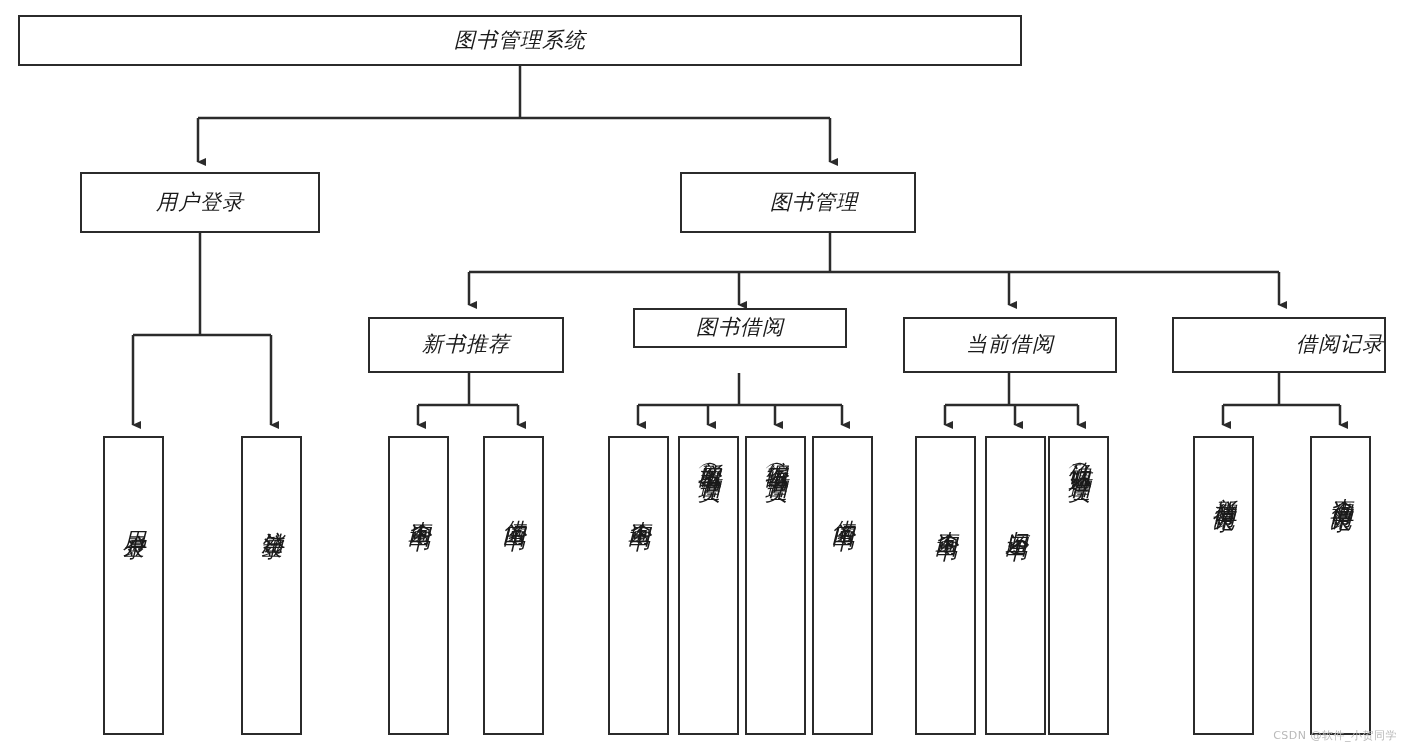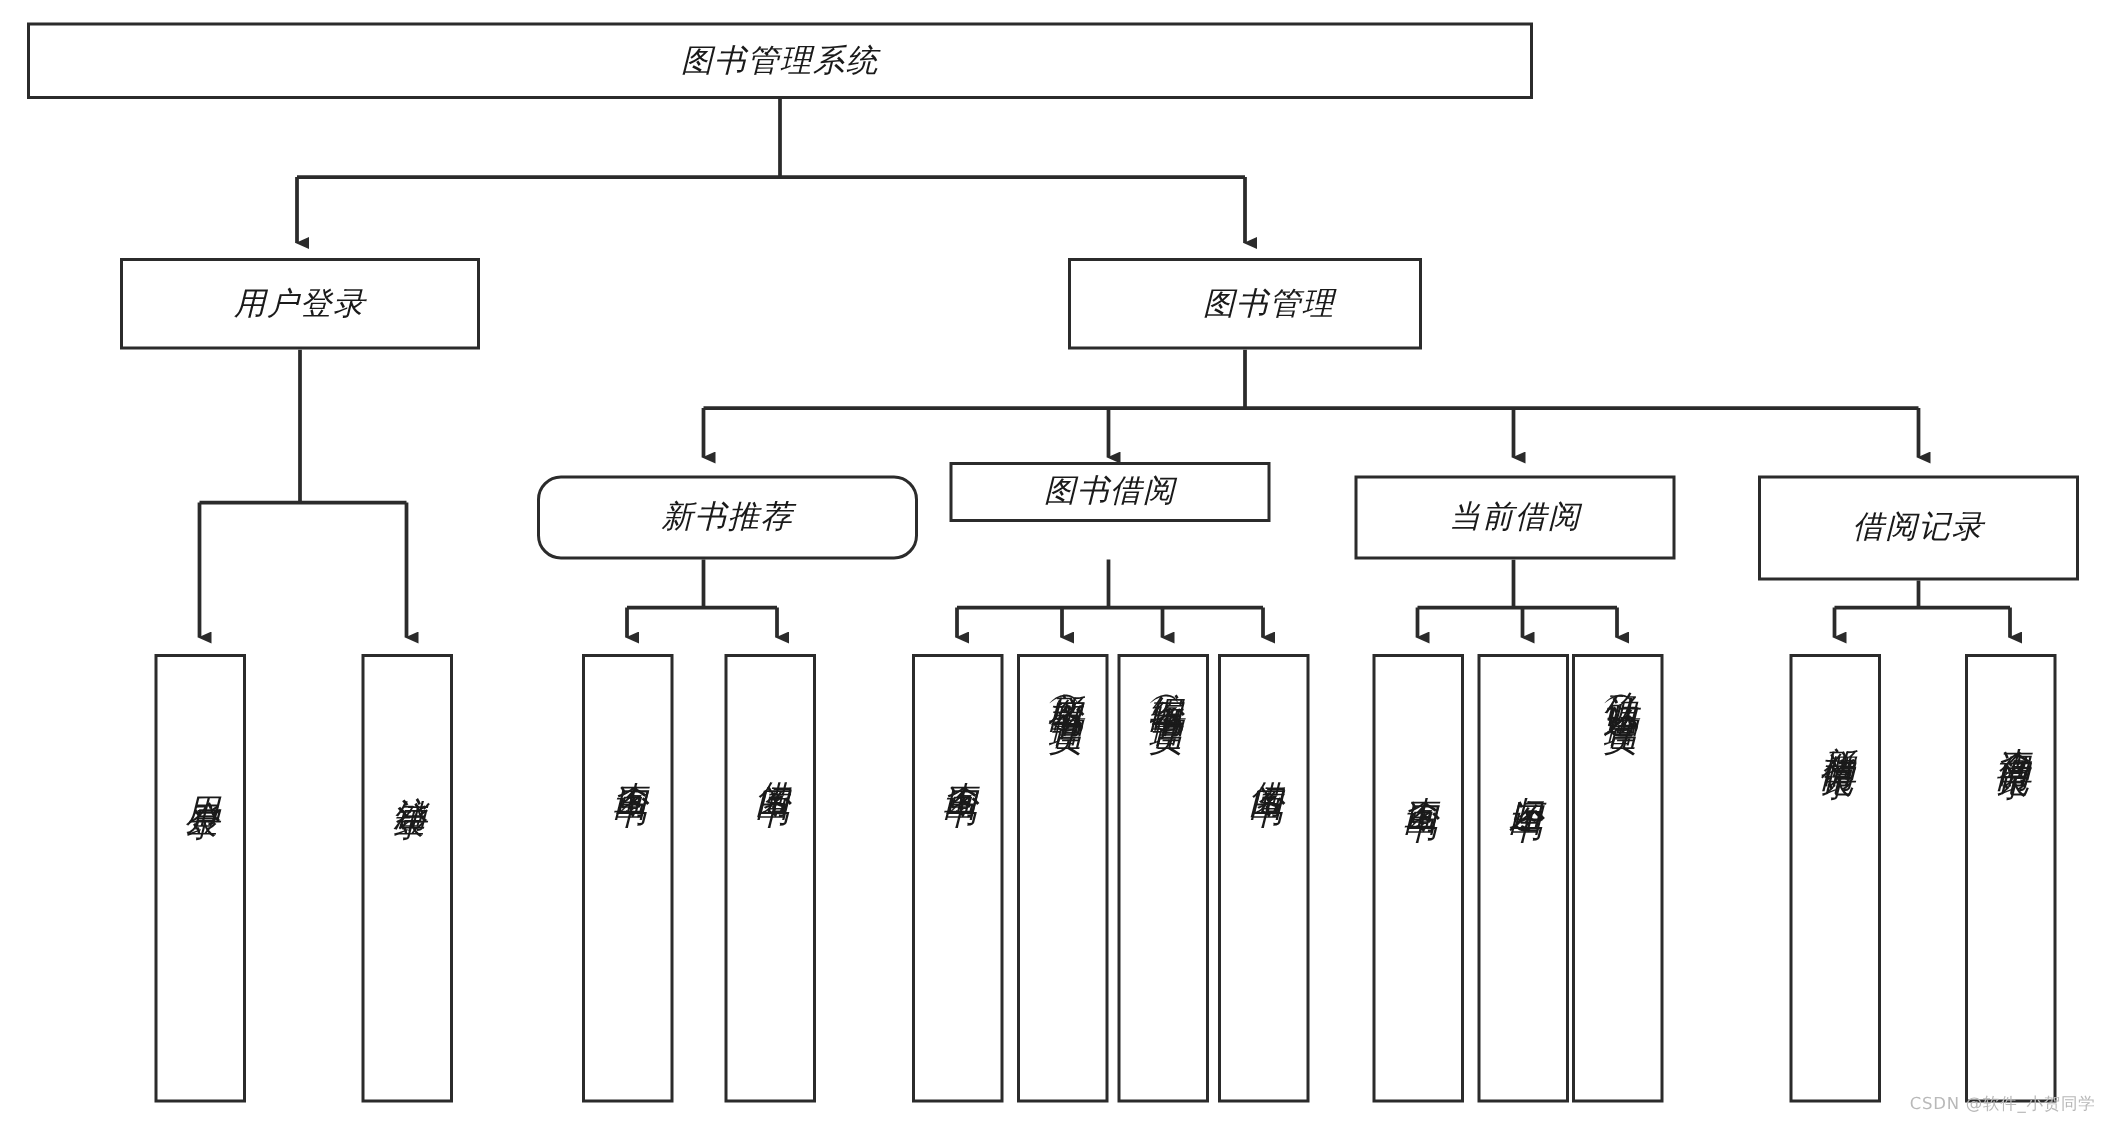--- a/index.html
+++ b/index.html
@@ -126,34 +126,34 @@
     </g>
   </svg>
 
   <div class="node node-h" style="left:18px; top:15px; width:1004px; height:51px;">
     <span>图书管理系统</span>
   </div>
 
   <div class="node node-h" style="left:80px; top:172px; width:240px; height:61px;">
     <span>用户登录</span>
   </div>
-  <div class="node node-h" style="left:712px; top:172px; width:236px; height:61px;padding-left:32px;">
+  <div class="node node-h" style="left:680px; top:172px; width:236px; height:61px;padding-left:32px;">
     <span>图书管理</span>
   </div>
 
-  <div class="node node-h" style="left:358px; top:317px; width:254px; height:56px;border-radius:16px;">
+  <div class="node node-h" style="left:368px; top:317px; width:196px; height:56px;">
     <span>新书推荐</span>
   </div>
   <div class="node node-h" style="left:633px; top:308px; width:214px; height:40px;">
     <span>图书借阅</span>
   </div>
   <div class="node node-h" style="left:903px; top:317px; width:214px; height:56px;">
     <span>当前借阅</span>
   </div>
-  <div class="node node-h" style="left:1172px; top:317px; width:214px; height:70px;">
+  <div class="node node-h" style="left:1172px; top:317px; width:214px; height:56px;justify-content:flex-end;">
     <span>借阅记录</span>
   </div>
 
   <div class="node node-v mid" style="left:103px; top:436px; width:61px; height:299px; padding-top:75px;">
     <span class="vtext">用户登录</span>
   </div>
   <div class="node node-v mid" style="left:241px; top:436px; width:61px; height:299px; padding-top:75px;">
     <span class="vtext">注销登录</span>
   </div>
 

